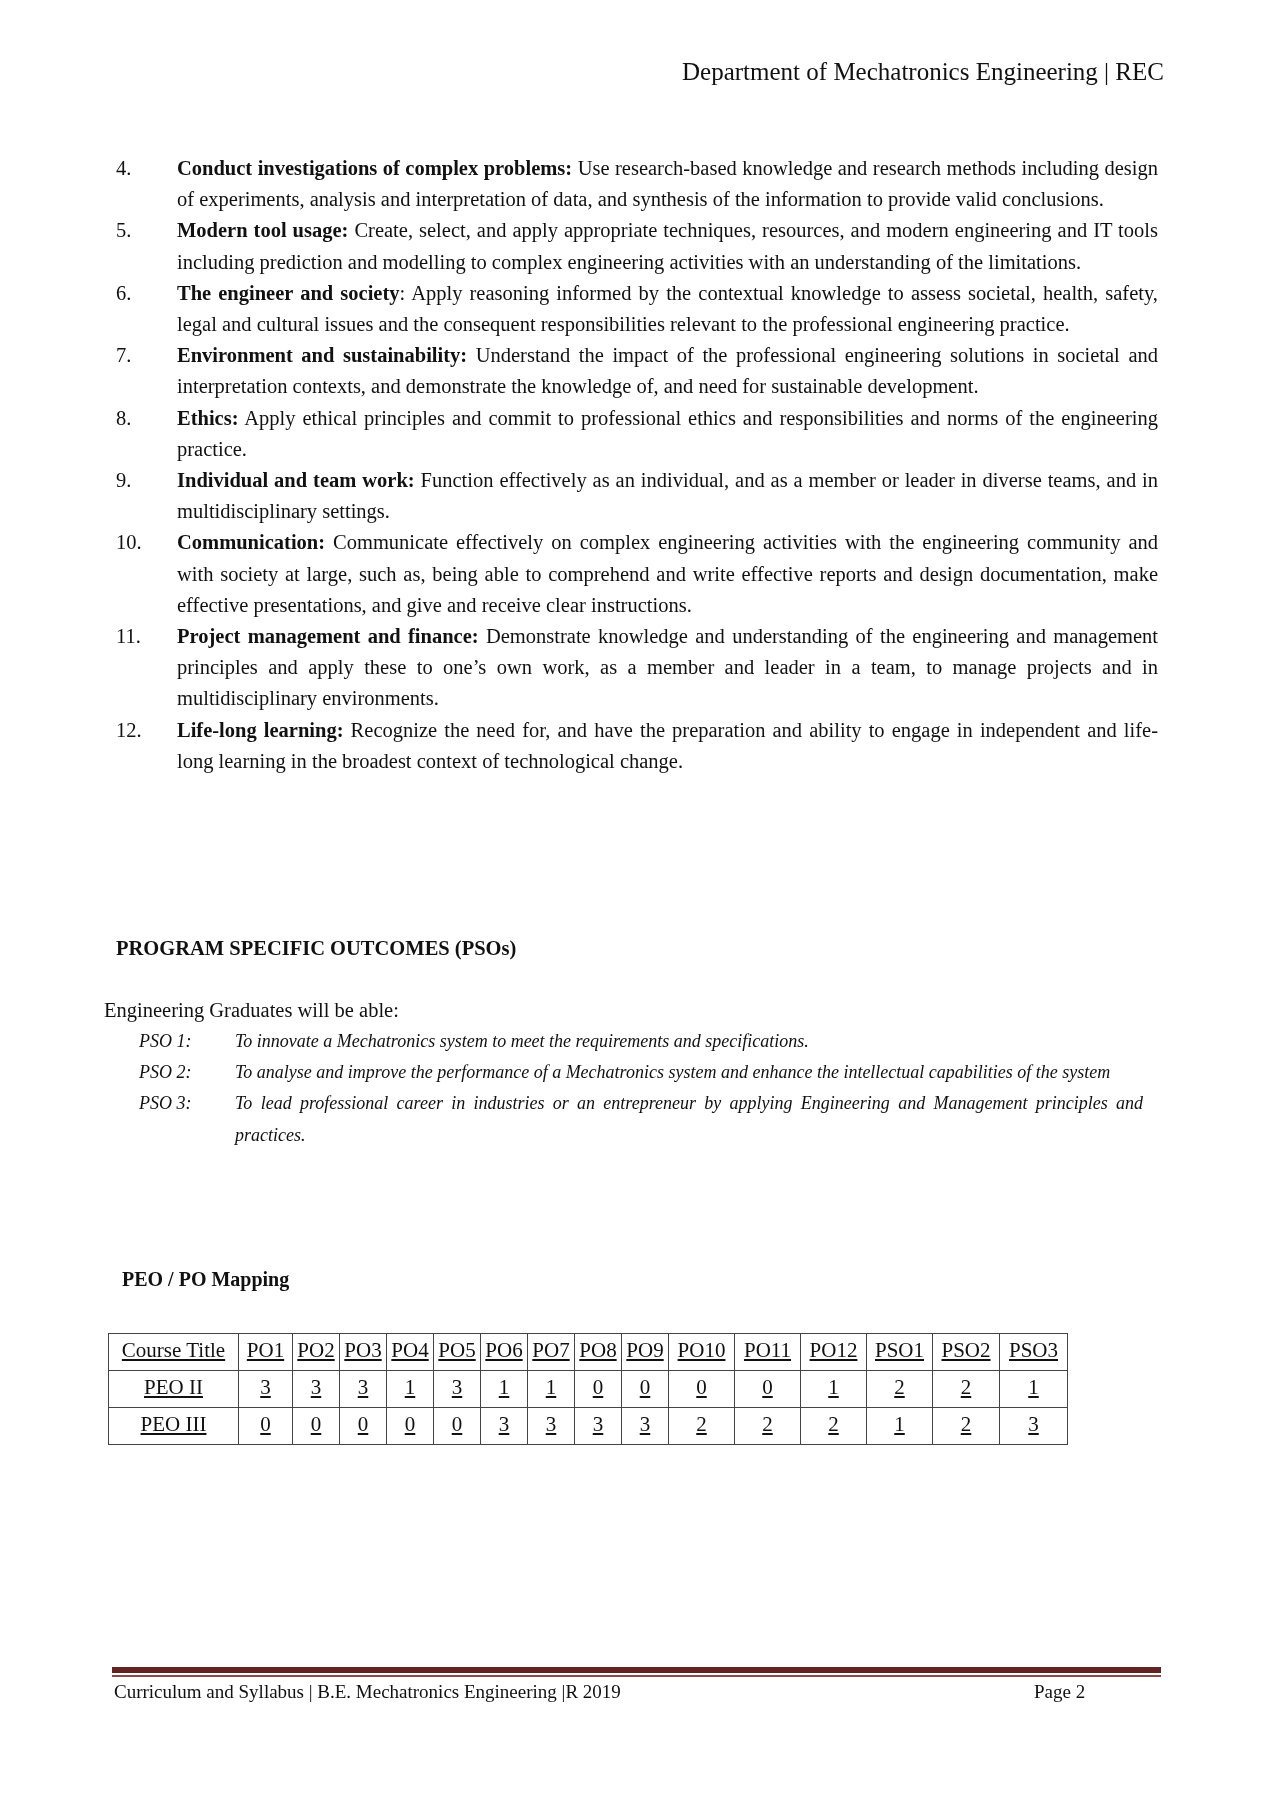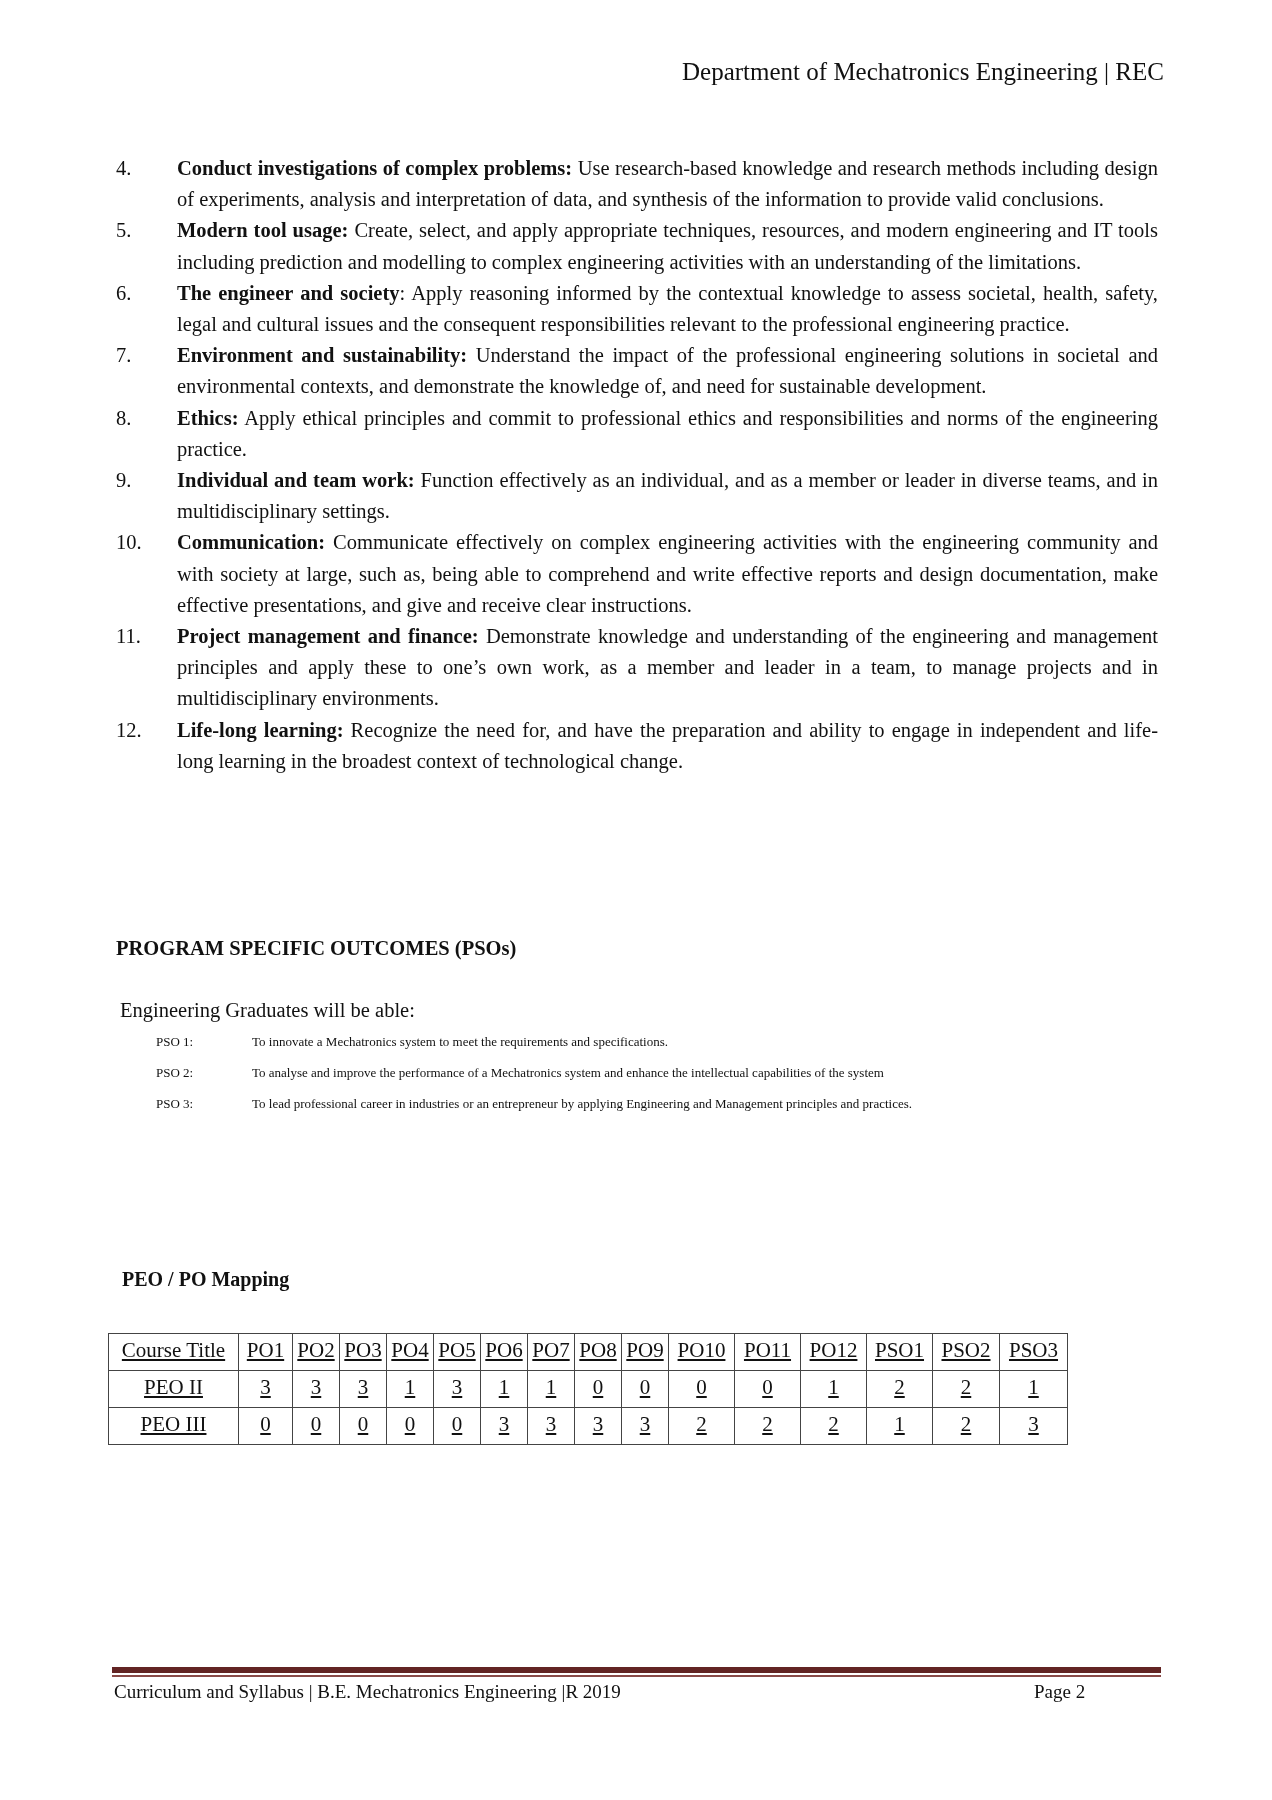--- a/index.html
+++ b/index.html
@@ -18,26 +18,26 @@
   .outcome { position: relative; padding-left: 61px; text-align: justify; }
   .outcome .num { position: absolute; left: 0; top: 0; }
   .outcome .num.wide { left: 0; }
   .outcome.ten .body { text-indent: 4px; }
   .outcome b { font-weight: bold; }
   .pso-heading {
     position: absolute; top: 934px; left: 116px;
     font-size: 20.5px; font-weight: bold; line-height: 28px;
   }
   .pso-intro {
-    position: absolute; top: 995px; left: 120px;
+    position: absolute; top: 995px; left: 104px;
     font-size: 20.5px; line-height: 31px;
   }
   .pso-list {
-    position: absolute; top: 1026px; left: 156px; width: 1004px;
-    font-size: 13px; line-height: 31.2px;
+    position: absolute; top: 1026px; left: 139px; width: 1004px;
+    font-size: 18px; line-height: 31.2px; font-style: italic;
   }
   .pso { position: relative; padding-left: 96px; text-align: justify; }
   .pso .lbl { position: absolute; left: 0; top: 0; }
   .mapping-heading {
     position: absolute; top: 1266px; left: 122px;
     font-size: 20px; font-weight: bold; line-height: 26px;
   }
   table.map {
     position: absolute; top: 1333px; left: 108px;
     border-collapse: collapse; font-size: 21px; text-decoration: underline;
@@ -73,21 +73,21 @@
   <div class="outcome">
     <span class="num">5.</span>
     <span class="body"><b>Modern tool usage:</b><span> Create, select, and apply appropriate techniques, resources, and modern engineering and IT tools including prediction and modelling to complex engineering activities with an understanding of the limitations.</span></span>
   </div>
   <div class="outcome">
     <span class="num">6.</span>
     <span class="body"><b>The engineer and society</b><span>: Apply reasoning informed by the contextual knowledge to assess societal, health, safety, legal and cultural issues and the consequent responsibilities relevant to the professional engineering practice.</span></span>
   </div>
   <div class="outcome">
     <span class="num">7.</span>
-    <span class="body"><b>Environment and sustainability:</b><span> Understand the impact of the professional engineering solutions in societal and environmental contexts, and demonstrate the knowledge of, and need for sustainable development.</span></span>
+    <span class="body"><b>Environment and sustainability:</b><span> Understand the impact of the professional engineering solutions in societal and interpretation contexts, and demonstrate the knowledge of, and need for sustainable development.</span></span>
   </div>
   <div class="outcome">
     <span class="num">8.</span>
     <span class="body"><b>Ethics:</b><span> Apply ethical principles and commit to professional ethics and responsibilities and norms of the engineering practice.</span></span>
   </div>
   <div class="outcome">
     <span class="num">9.</span>
     <span class="body"><b>Individual and team work:</b><span> Function effectively as an individual, and as a member or leader in diverse teams, and in multidisciplinary settings.</span></span>
   </div>
   <div class="outcome ten">

